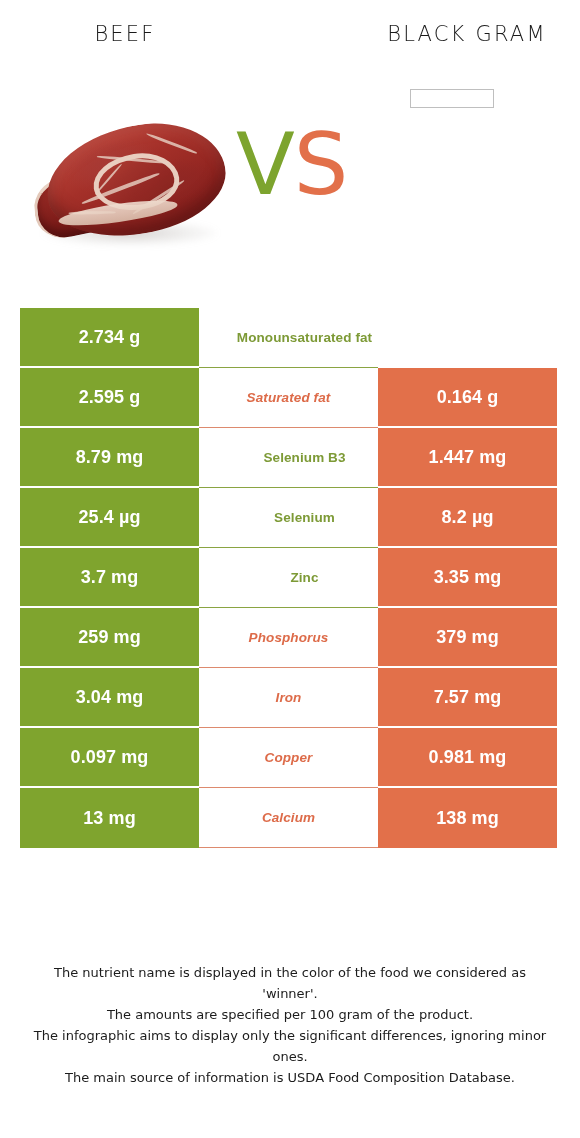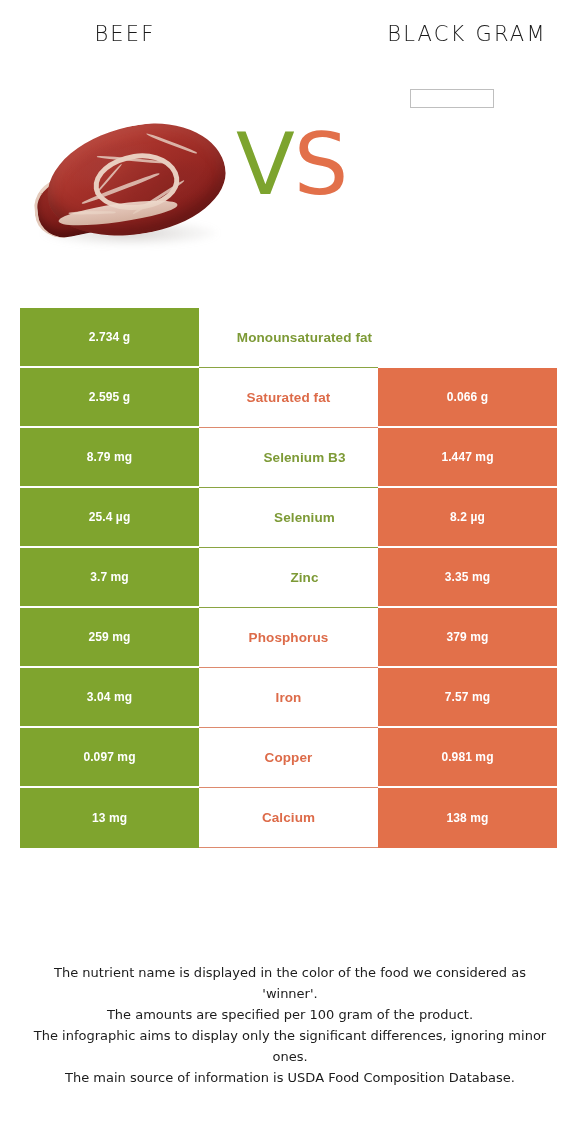--- a/index.html
+++ b/index.html
@@ -140,38 +140,38 @@
   }
   .row {
     display: flex;
     width: 100%;
     height: 60px;
   }
   .cell {
     display: flex;
     align-items: center;
     justify-content: center;
-    font-size: 12px;
+    font-size: 18px;
     font-weight: 700;
     letter-spacing: .1px;
   }
   .cell.left {
     width: 179px;
     background: #7FA42E;
     color: #ffffff;
     border-bottom: 2px solid #ffffff;
   }
   .cell.mid {
     width: 179px;
     background: #ffffff;
     font-size: 13.5px;
     font-weight: 700;
   }
   .cell.mid.green  { color: #7D9A36; border-bottom: 1px solid #8aa442; padding-left: 32px; }
-  .cell.mid.orange { color: #DD6B49; border-bottom: 1px solid #dd8a6e; }
+  .cell.mid.orange { color: #DD6B49; border-bottom: 1px solid #dd8a6e; font-style: italic; }
   .cell.right {
     width: 179px;
     background: #E2704A;
     color: #ffffff;
     border-bottom: 2px solid #ffffff;
   }
   .row:last-child .cell.left,
   .row:last-child .cell.right { border-bottom: none; }
 
   
@@ -220,21 +220,21 @@
 </div>
 
 <div class="table" id="nutrient-table">
     <div class="row">
       <div class="cell left">2.734 g</div>
       <div class="cell mid green">Monounsaturated fat</div>
     </div>
     <div class="row">
       <div class="cell left">2.595 g</div>
       <div class="cell mid orange">Saturated fat</div>
-      <div class="cell right">0.066 g</div>
+      <div class="cell right">0.164 g</div>
     </div>
     <div class="row">
       <div class="cell left">8.79 mg</div>
       <div class="cell mid green">Selenium B3</div>
       <div class="cell right">1.447 mg</div>
     </div>
     <div class="row">
       <div class="cell left">25.4 µg</div>
       <div class="cell mid green">Selenium</div>
       <div class="cell right">8.2 µg</div>

